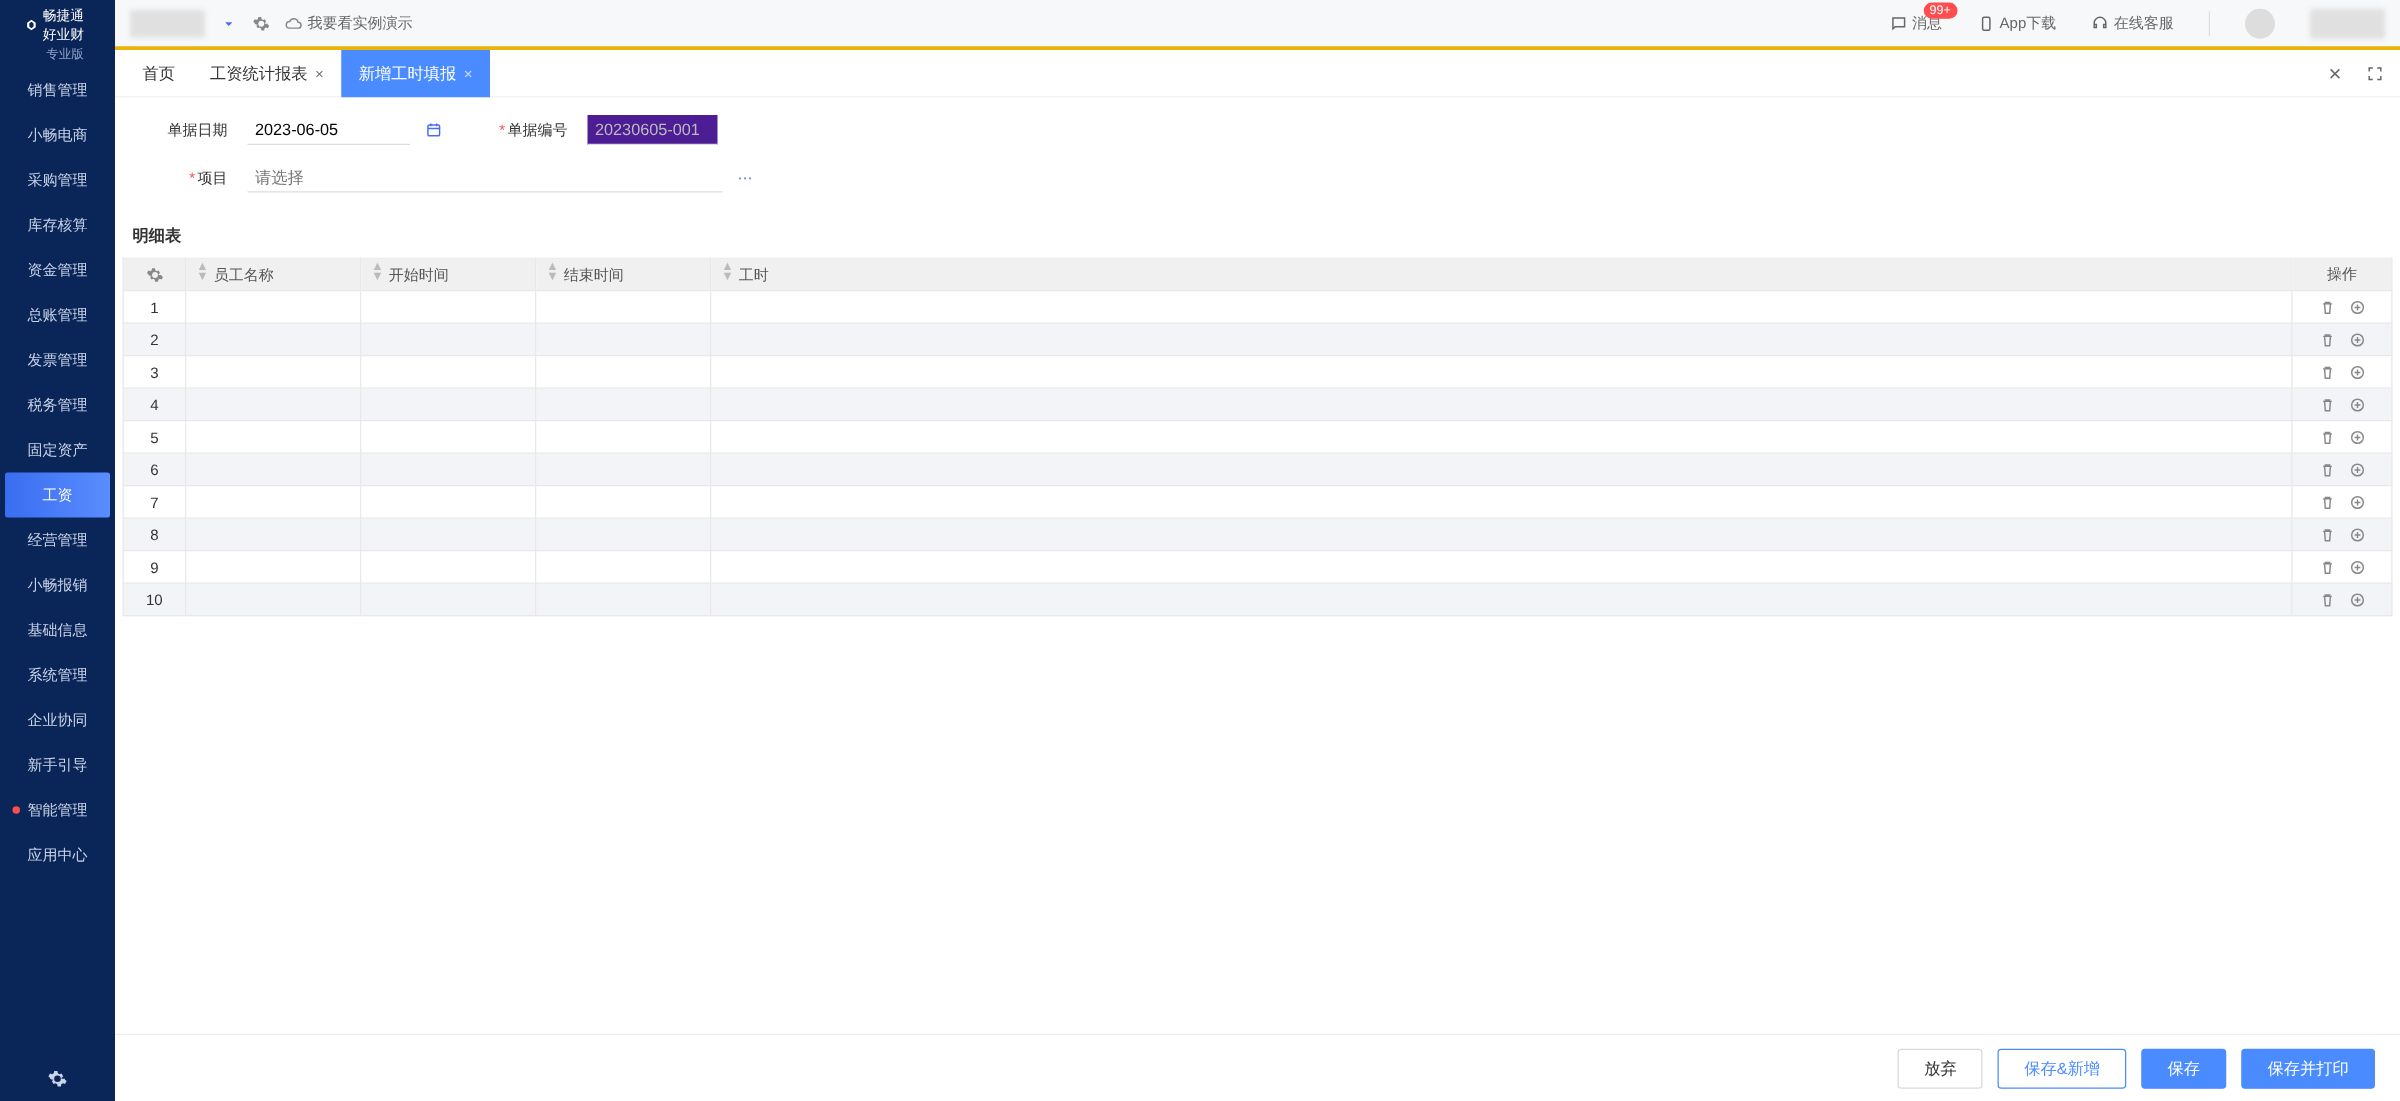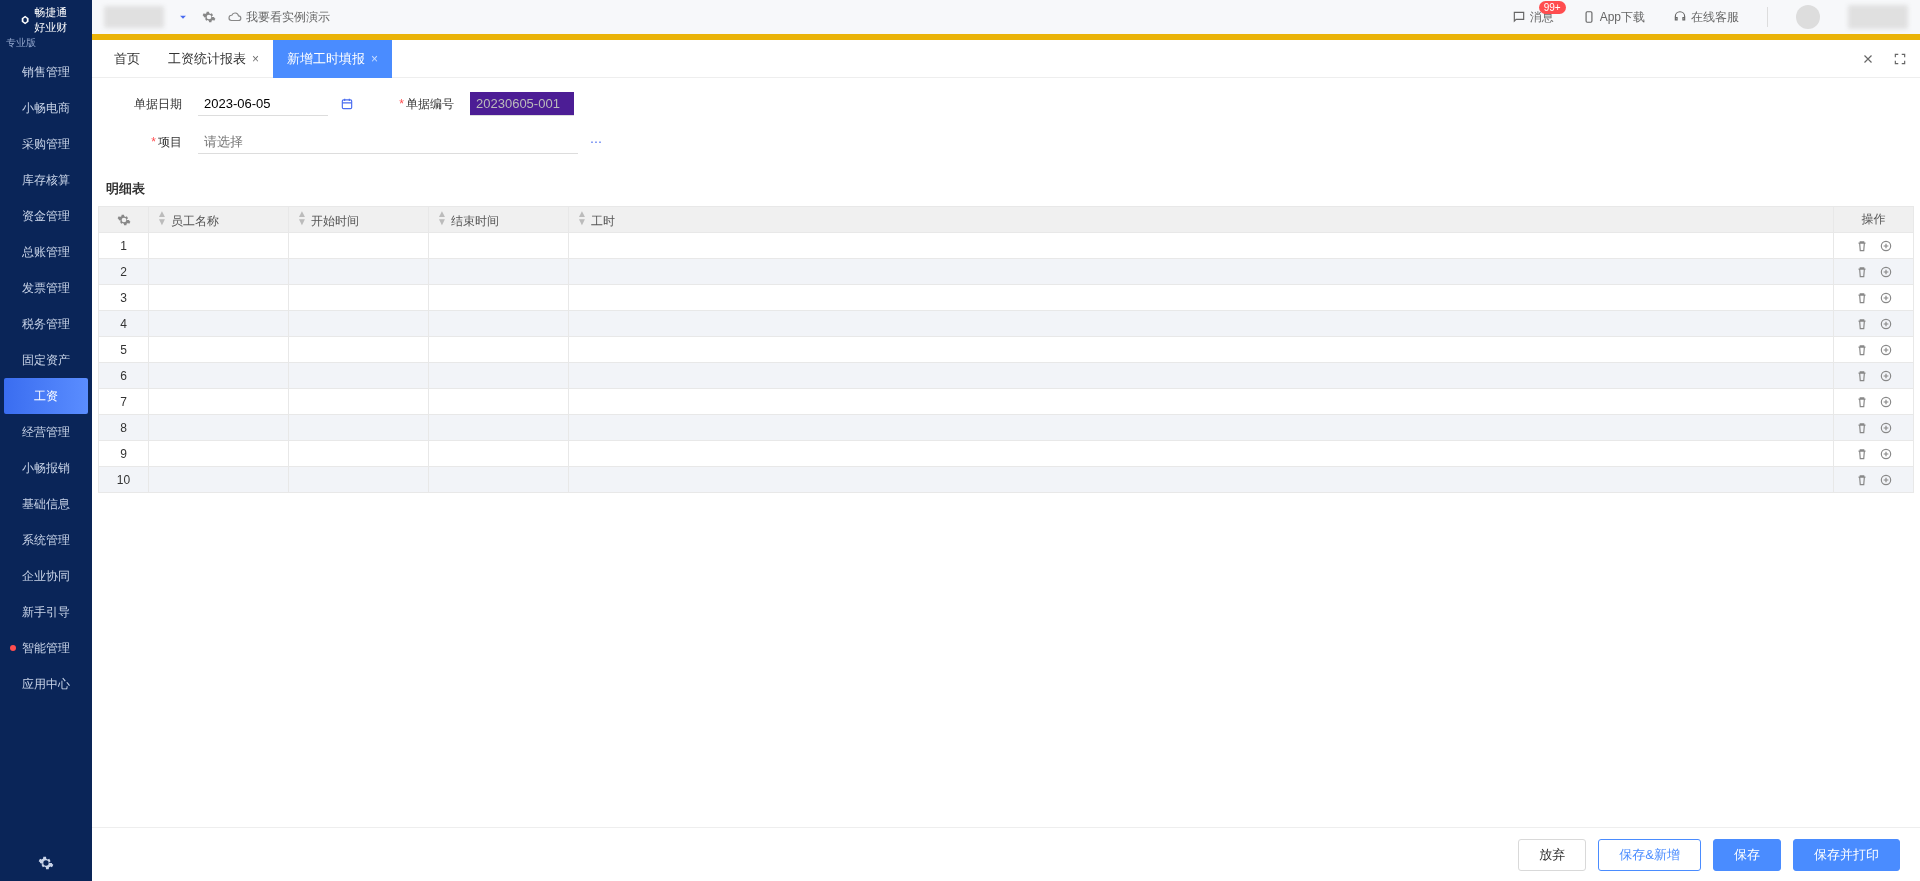--- a/index.html
+++ b/index.html
@@ -4,31 +4,31 @@
 <style>
 * { margin: 0; padding: 0; box-sizing: border-box; }
 body { font-family: "Microsoft YaHei", Arial, sans-serif; font-size: 12px; color: #333; background: #fff; overflow: hidden; }
 .app { display: flex; height: 881px; width: 1920px; }
 
 
 .sidebar { width: 92px; background: #0a2558; color: #c9d4e8; display: flex; flex-direction: column; flex-shrink: 0; }
 .sidebar-logo { height: 40px; display: flex; align-items: center; justify-content: center; background: #0a2558; padding: 20px; }
 .sidebar-logo-icon { width: 18px; height: 18px; margin-right: 4px; }
 .sidebar-logo-text { font-size: 11px; color: #fff; }
-.sidebar-version { font-size: 10px; color: #8fa3c9; text-align: left; padding-left: 6px; margin-top: -4px; margin-bottom: 4px; }
+.sidebar-version { font-size: 10px; color: #8fa3c9; text-align: left; padding-left: 6px; margin-top: -4px; margin-bottom: 4px; margin-left: 31px; }
 .sidebar-menu { flex: 1; display: flex; flex-direction: column; text-align: right; }
 .sidebar-item { height: 36px; display: flex; align-items: center; justify-content: center; font-size: 12px; cursor: pointer; position: relative; }
 .sidebar-item.active { background: linear-gradient(90deg, #3a6df0, #5a8dff); color: #fff; border-radius: 2px; margin: 0 4px; }
 .sidebar-item.has-dot::before { content: ""; position: absolute; left: 10px; width: 6px; height: 6px; background: #ff4d4f; border-radius: 50%; }
 .sidebar-foot { height: 36px; display: flex; align-items: center; justify-content: center; }
 .sidebar-foot svg { fill: #c9d4e8; width: 16px; height: 16px; }
 
 
 .main { flex: 1; display: flex; flex-direction: column; min-width: 0; }
-.topbar { height: 40px; background: #f7f8fa; border-bottom: 6px solid #eab308; display: flex; align-items: center; padding: 0 12px; }
+.topbar { height: 40px; background: #f7f8fa; border-bottom: 3px solid #eab308; display: flex; align-items: center; padding: 0 12px; }
 .topbar-left { display: flex; align-items: center; gap: 12px; }
 .company-blur { width: 60px; height: 22px; background: #e0e0e0; filter: blur(2px); border-radius: 2px; }
 .chevron-down { color: #4a6cf0; }
 .gear-btn, .demo-link { display: flex; align-items: center; gap: 4px; color: #666; cursor: pointer; }
 .topbar-right { margin-left: auto; display: flex; align-items: center; gap: 28px; color: #666; }
 .top-link { display: flex; align-items: center; gap: 4px; cursor: pointer; position: relative; }
 .badge { position: absolute; top: -8px; right: -12px; background: #ff4d4f; color: #fff; font-size: 10px; padding: 1px 5px; border-radius: 8px; }
 .avatar-blur { width: 60px; height: 24px; background: #e0e0e0; filter: blur(2px); border-radius: 2px; }
 .avatar-circle { width: 24px; height: 24px; background: #ddd; border-radius: 50%; }
 

